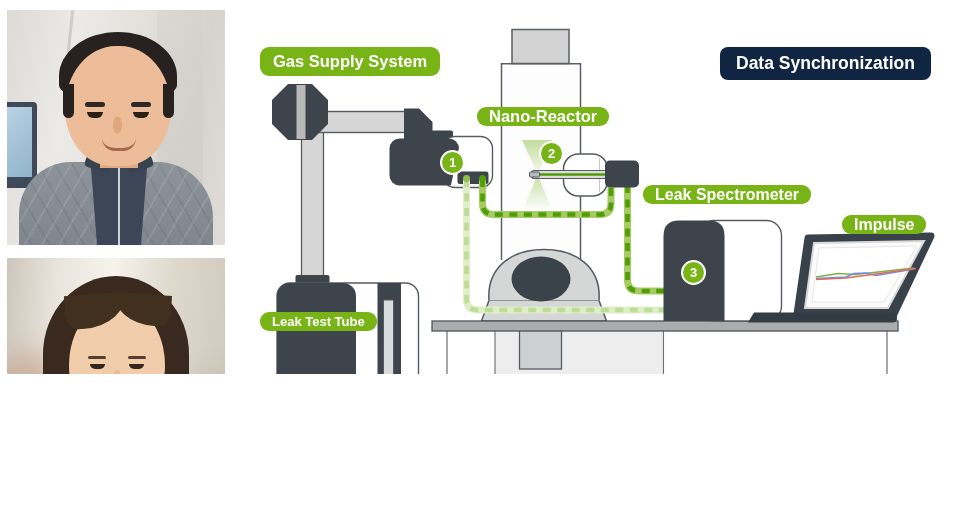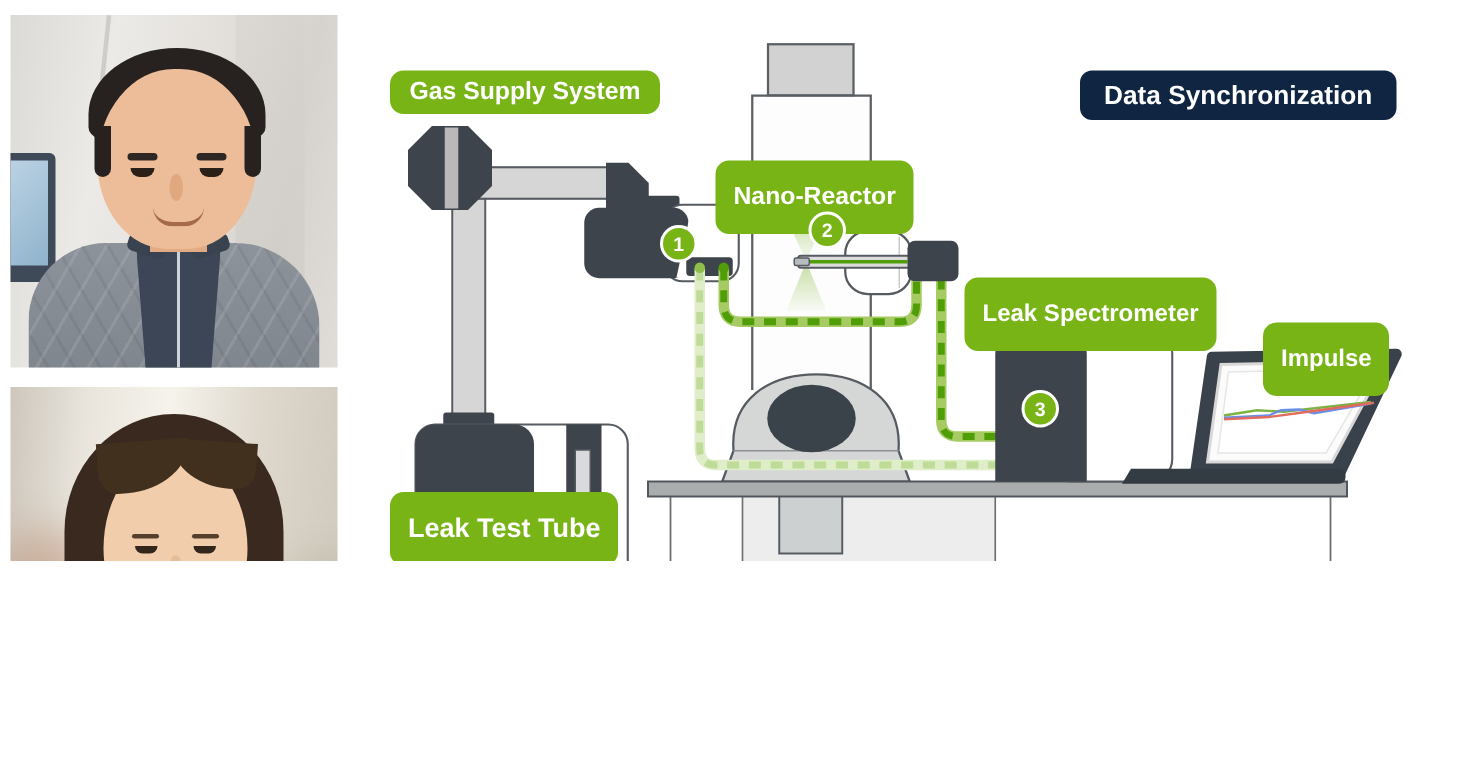--- a/index.html
+++ b/index.html
@@ -3,21 +3,21 @@
 <meta charset="utf-8">
 <style>
   html,body{margin:0;padding:0;background:#fff;}
   .stage{
     position:relative;width:980px;height:374px;background:#fff;overflow:hidden;
     font-family:"Liberation Sans",sans-serif;
   }
   
   .label{
     position:absolute;display:inline-flex;align-items:center;justify-content:center;
-    padding:15px 12px;border-radius:9px;background:#79b417;color:#fff;
+    padding:0 12px;border-radius:9px;background:#79b417;color:#fff;
     font-weight:bold;font-size:16px;line-height:19px;white-space:nowrap;
   }
   .label.navy{background:#0f2542;border-radius:8px;font-size:17.5px;padding:7px 16px;}
   .marker{
     position:absolute;width:21px;height:21px;border:2.5px solid #fff;border-radius:50%;
     background:#79b417;color:#fff;font-weight:bold;font-size:13px;
     display:flex;align-items:center;justify-content:center;
   }
   
   .photo{position:absolute;overflow:hidden;}
@@ -229,20 +229,20 @@
       <path d="M540 174.5 H605" stroke="#4f9d07" stroke-width="2.4"></path>
       <rect x="529.5" y="172" width="10" height="5" rx="1" fill="#b9bcbe" stroke="#565b61" stroke-width="1"></rect>
       <rect x="605" y="160.5" width="34" height="27" rx="5" fill="#3d444c"></rect>
     </g>
   </svg>
 
   <div class="label" style="left:260px;top:47px;font-size:16.5px;padding:5px 13px;">Gas Supply System</div>
   <div class="label" style="left:477px;top:107px;font-size:16.5px;">Nano-Reactor</div>
   <div class="label" style="left:643px;top:185px;">Leak Spectrometer</div>
   <div class="label" style="left:842px;top:195px;margin-top:20px;">Impulse</div>
-  <div class="label" style="left:260px;top:328px;font-size:18px;">Leak Test Tube</div>
+  <div class="label" style="left:260px;top:312px;font-size:13px;">Leak Test Tube</div>
   <div class="label navy" style="left:720px;top:47px;">Data Synchronization</div>
 
   <div class="marker" style="left:440px;top:150px;">1</div>
   <div class="marker" style="left:539px;top:141px;">2</div>
   <div class="marker" style="left:681px;top:260px;">3</div>
 
 </div>
 
 </body></html>

